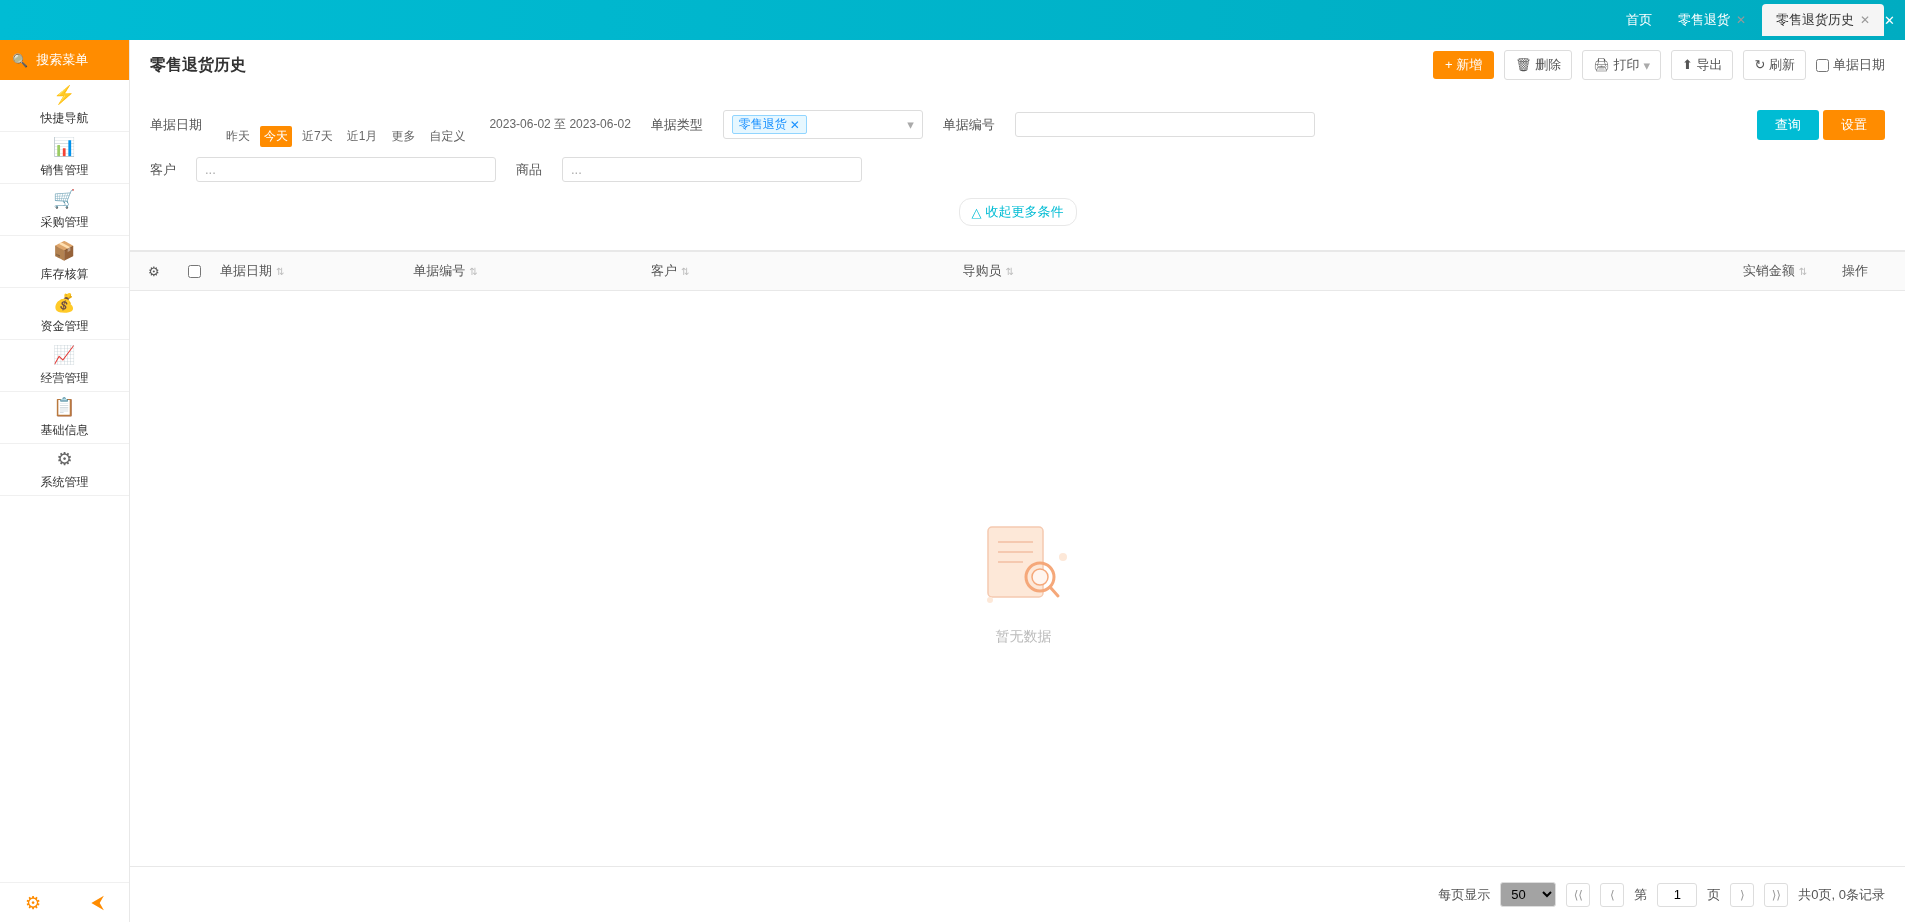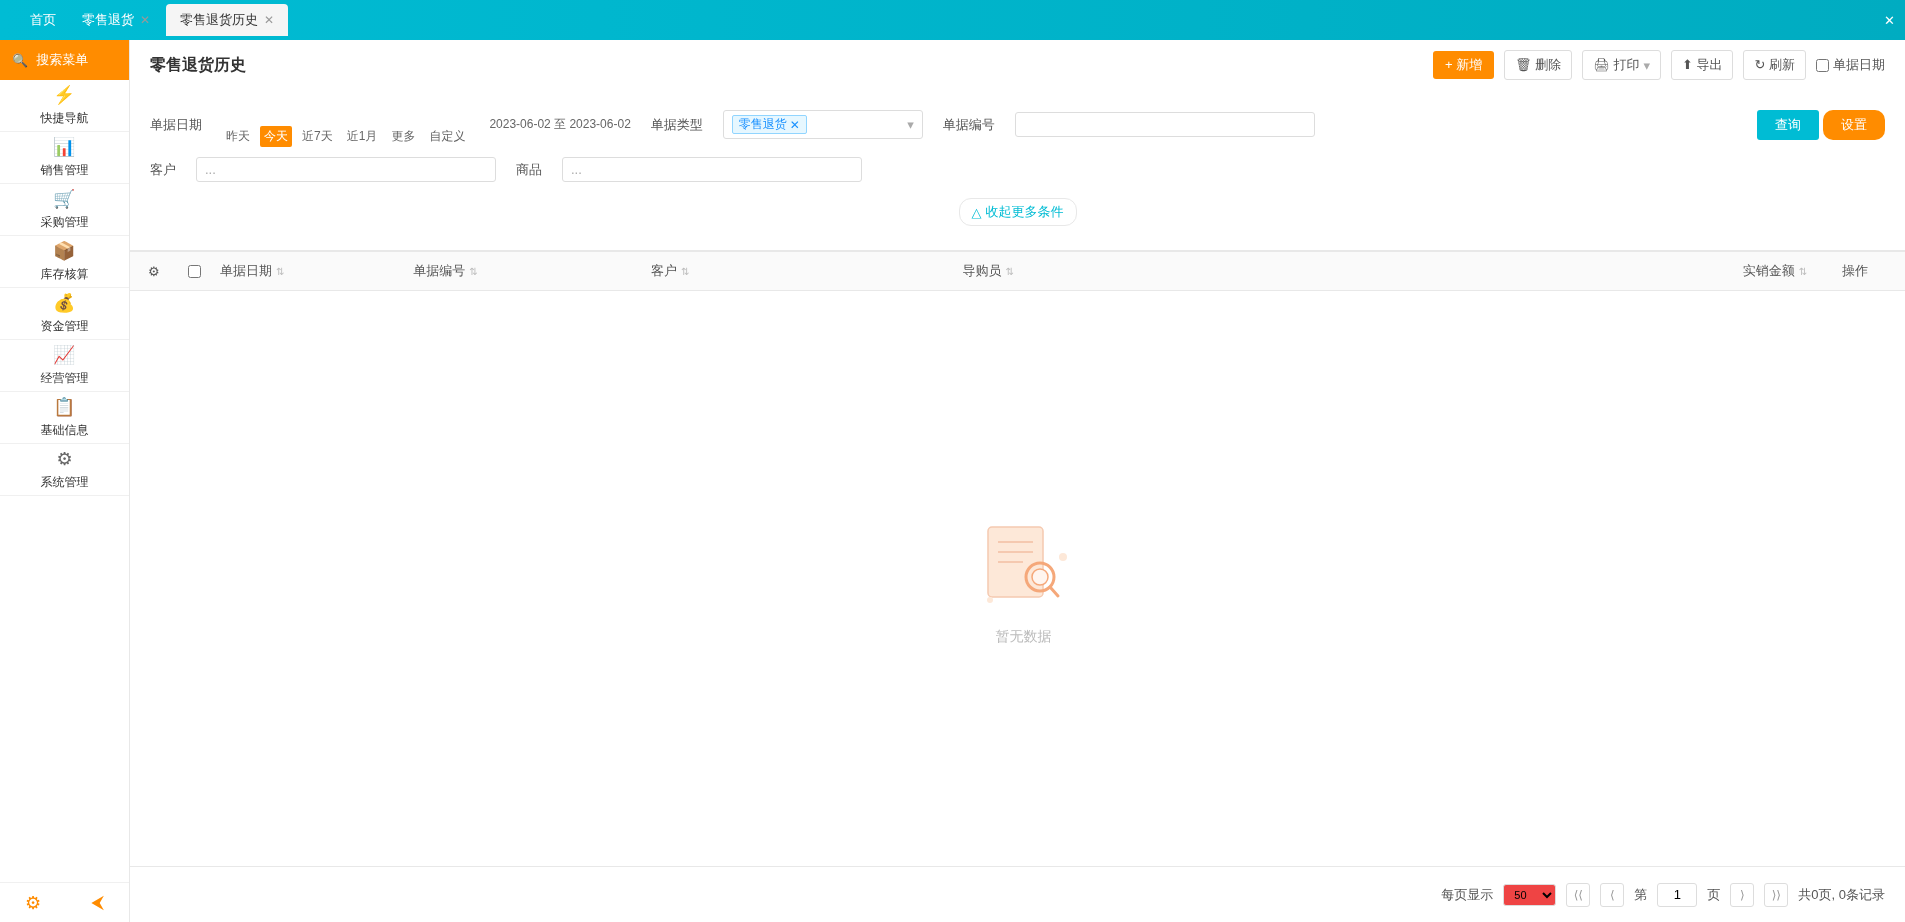--- a/index.html
+++ b/index.html
@@ -13,20 +13,21 @@
       align-items: center;
       padding: 0 10px;
       color: white;
     }
     .top-bar .tabs {
       display: flex;
       align-items: center;
       flex: 1;
       gap: 2px;
       margin-left: 10px;
+      justify-content: flex-end;
     }
     .tab-item {
       height: 32px;
       padding: 0 14px;
       display: flex;
       align-items: center;
       gap: 6px;
       border-radius: 4px 4px 0 0;
       cursor: pointer;
       font-size: 13px;
@@ -165,21 +166,21 @@
       padding: 6px 18px;
       border-radius: 3px;
       cursor: pointer;
       font-size: 13px;
     }
     .btn-settings {
       background: #ff8c00;
       color: white;
       border: none;
       padding: 6px 18px;
-      border-radius: 10px;
+      border-radius: 3px;
       cursor: pointer;
       font-size: 13px;
     }
     .checkbox-label {
       display: flex;
       align-items: center;
       gap: 4px;
       font-size: 13px;
       color: #555;
       cursor: pointer;
@@ -338,22 +339,22 @@
       justify-content: flex-end;
       padding: 0 20px;
       gap: 10px;
       font-size: 13px;
       color: #555;
     }
     .page-size-select {
       border: 1px solid #ddd;
       border-radius: 3px;
       padding: 3px 6px;
-      font-size: 11px;
-      background: #ef4444;
+      font-size: 13px;
+      background: #a3a3a3;
     }
     .page-nav-btn {
       border: 1px solid #ddd;
       background: white;
       width: 24px;
       height: 24px;
       border-radius: 3px;
       cursor: pointer;
       display: flex;
       align-items: center;

